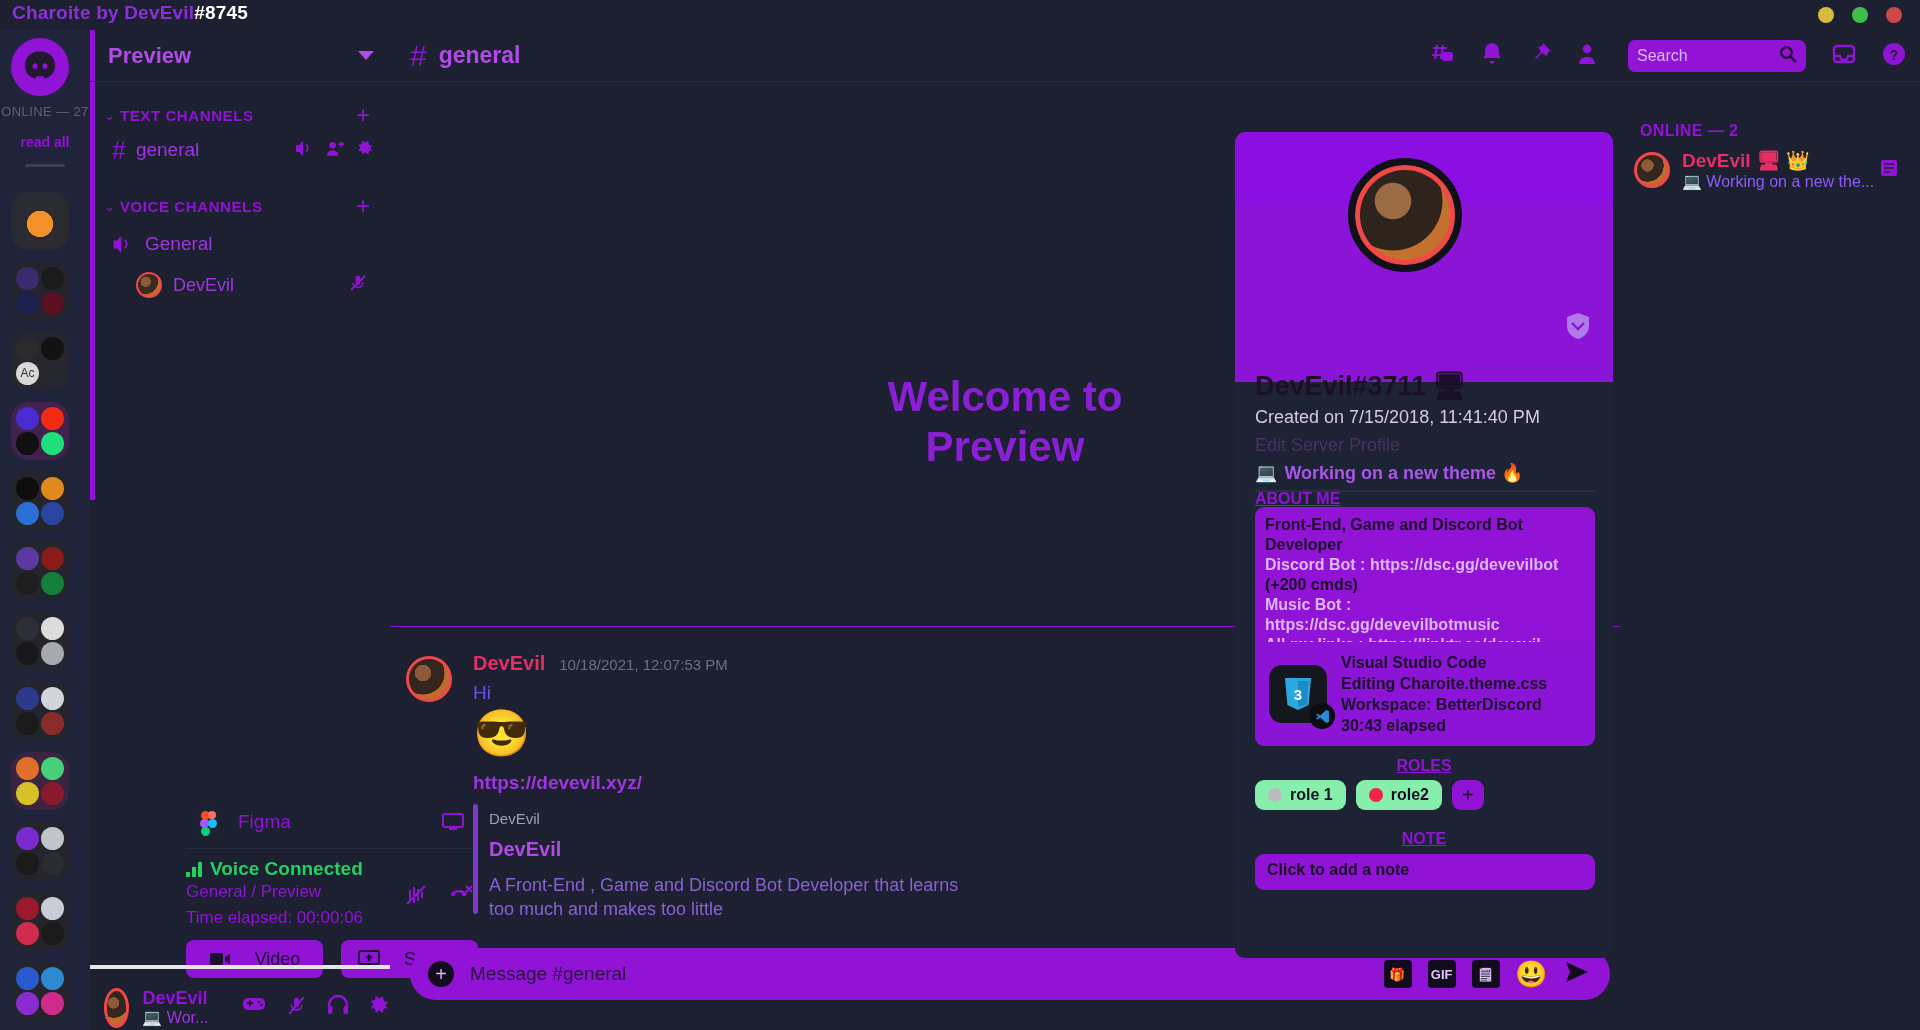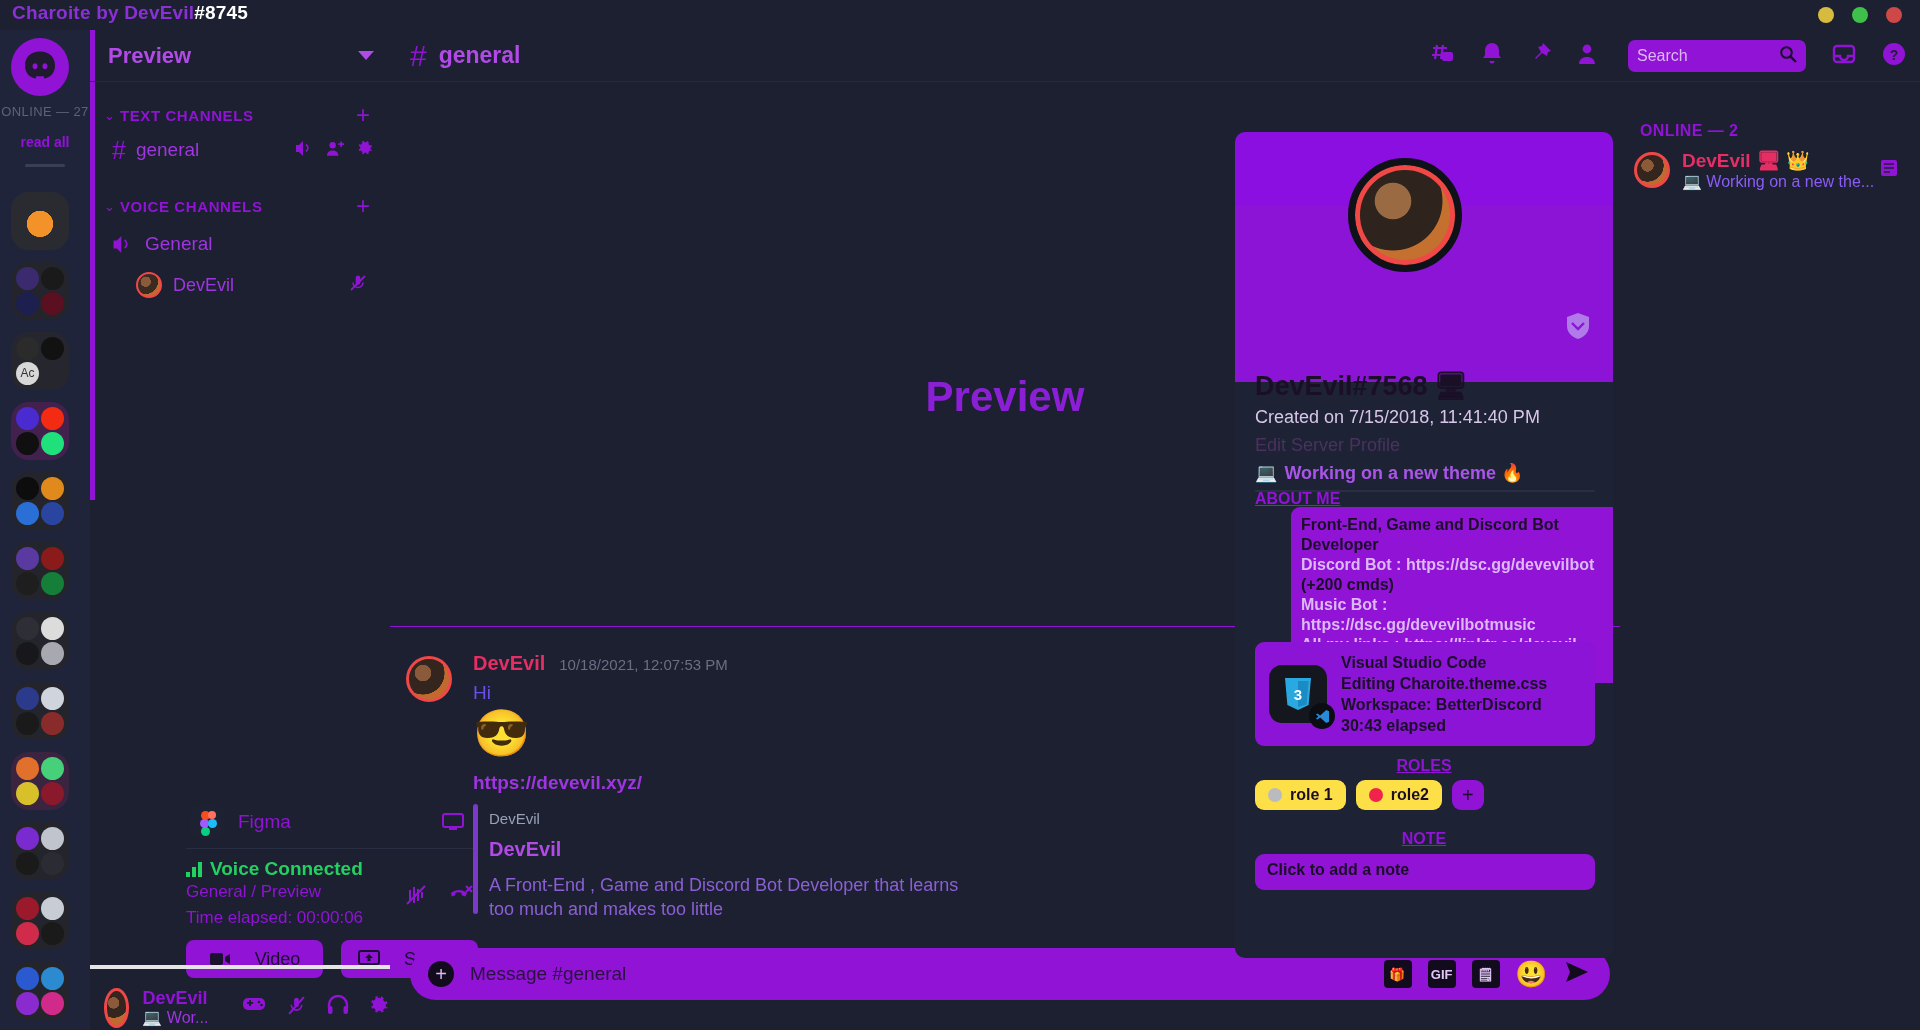--- a/index.html
+++ b/index.html
@@ -243,34 +243,34 @@
   .po-custom {
     position: absolute; left: 20px; top: 330px; width: 340px; font-size: 18px;
     font-weight: bold; color: #a855e8; display: flex; align-items: center; gap: 7px;
   }
   .po-hr { position: absolute; left: 20px; top: 358px; width: 340px; height: 2px; background: #2a2e42; }
   .po-sec { position: absolute; left: 0; width: 378px; text-align: left; font-size: 16px;
     font-weight: bold; color: #9013d6; text-decoration: underline; padding-left: 20px; }
   .po-about {
     position: absolute; left: 20px; top: 375px; width: 340px; background: #9013d6;
     border-radius: 9px; padding: 8px 10px; font-size: 16px; font-weight: bold;
-    color: #1b0f28; line-height: 20px; margin-left: 36px;
+    color: #1b0f28; line-height: 20px;
   }
   .po-arabic { font-size: 13px; color: #3a2050; }
   .po-activity {
     position: absolute; left: 20px; top: 510px; width: 340px; height: 104px;
     background: #8b14d6; border-radius: 9px; display: flex; align-items: center; padding: 0 14px;
   }
   .act-ico { width: 58px; height: 58px; border-radius: 13px; background: #15171f;
     display: flex; align-items: center; justify-content: center; position: relative; flex: none; }
   .act-badge { position: absolute; right: -8px; bottom: -6px; width: 26px; height: 26px;
     border-radius: 50%; background: #0c0d12; display: flex; align-items: center; justify-content: center; }
   .act-text { margin-left: 14px; font-size: 16px; font-weight: bold; color: #1b0f28; line-height: 21px; }
   .po-roles { position: absolute; left: 20px; top: 648px; display: flex; gap: 10px; align-items: center; }
-  .role-chip { height: 30px; border-radius: 9px; background: #fde047; display: flex;
+  .role-chip { height: 30px; border-radius: 9px; background: #86efac; display: flex;
     align-items: center; gap: 8px; padding: 0 13px; font-size: 16px; font-weight: bold; color: #1b0f28; }
   .role-dot { width: 14px; height: 14px; border-radius: 50%; }
   .role-add { width: 32px; height: 30px; border-radius: 9px; background: #9013d6;
     display: flex; align-items: center; justify-content: center; color: #1b0f28; font-size: 20px; }
   .po-note { position: absolute; left: 20px; top: 722px; width: 340px; height: 36px;
     background: #9013d6; border-radius: 9px; padding: 7px 12px; font-size: 16px;
     font-weight: bold; color: #1b0f28; }
 </style>
 </head>
 <body>
@@ -579,20 +579,21 @@
         </svg></span>
     <span><svg width="24" height="24" viewBox="0 0 24 24">
           <circle cx="12" cy="12" r="11"></circle>
           <text x="12" y="17.5" font-size="14" font-weight="bold" text-anchor="middle" fill="#1c2030" font-family="Liberation Sans">?</text>
         </svg></span>
   </span>
 </div>
 
 <div class="chat">
   <div class="welcome">
+    <div>Welcome to</div>
     <div>Preview</div>
   </div>
 
   <div class="divider"></div>
   <div class="date-pill">October 18, 2021</div>
 
   <div class="msg">
     <span class="msg-avatar"></span>
     <span class="msg-head">
       <span class="msg-author">DevEvil</span>
@@ -666,21 +667,21 @@
   <div class="po-banner"></div>
   <div class="po-body"></div>
   <div class="po-avatar"></div>
   <span class="po-badge">
     <svg width="26" height="28" viewBox="0 0 26 28" fill="#b07ae8">
         <path d="M13 1L2 5v9c0 7 5.5 11.5 11 13 5.5-1.5 11-6 11-13V5z"></path>
         <path d="M7 11l6 6 6-6" stroke="#8b14d6" stroke-width="2.4" fill="none"></path>
       </svg>
   </span>
   <div class="po-name">
-    <span>DevEvil#7568</span>
+    <span>DevEvil#3711</span>
     <span>🖥</span>
   </div>
   <div class="po-created">Created on 7/15/2018, 11:41:40 PM</div>
   <div class="po-edit">Edit Server Profile</div>
 
   <div class="po-custom">
     <span>💻</span>
     <span>Working on a new theme 🔥</span>
   </div>
   <div class="po-hr"></div>

